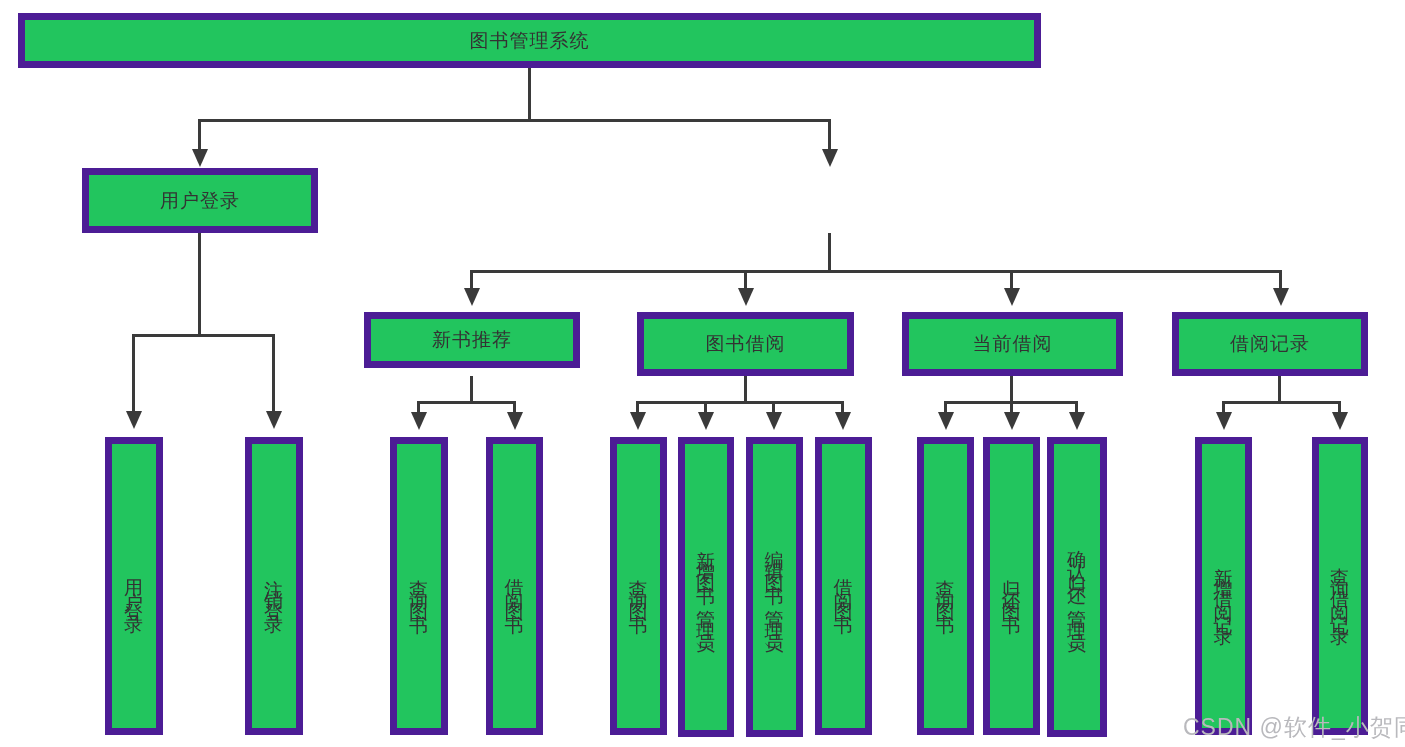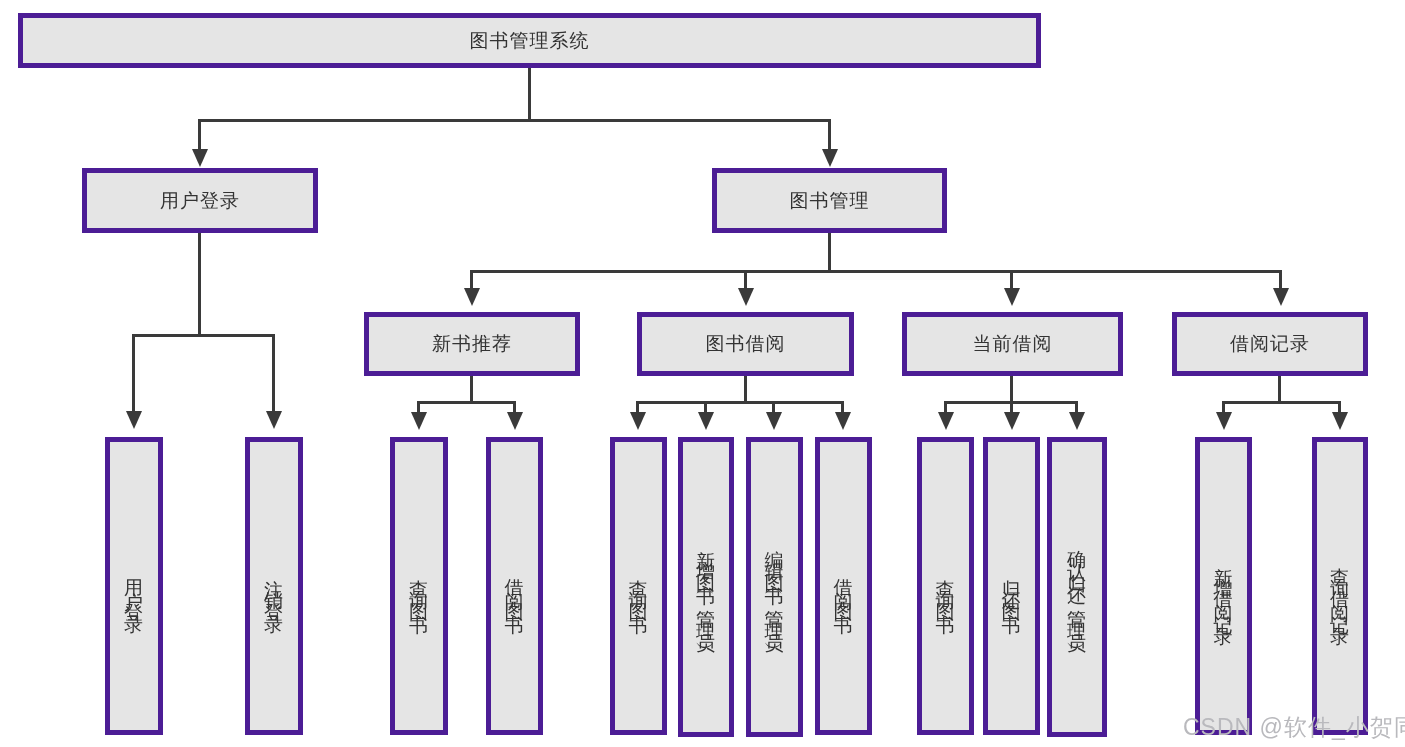--- a/index.html
+++ b/index.html
@@ -1,40 +1,39 @@
 <!DOCTYPE html>
 <html><head>
 <meta charset="utf-8">
 <style>
   html,body{margin:0;padding:0;background:#ffffff;width:1405px;height:747px;overflow:hidden;
     font-family:"Liberation Sans","DejaVu Sans",sans-serif;}
   .canvas{position:relative;width:1405px;height:747px;background:#ffffff;}
-  .node{position:absolute;box-sizing:border-box;border:5px solid #4c1d95;background:#e5e5e5;
+  .node{position:absolute;box-sizing:border-box;border:7px solid #4c1d95;background:#22c55e;
     color:#333333;display:flex;align-items:center;justify-content:center;font-size:19px;
     letter-spacing:1px;}
   .vnode{writing-mode:vertical-rl;text-orientation:mixed;letter-spacing:12px;line-height:1;
     font-size:19px;padding-top:4px;}
   .line{position:absolute;background:#3a3a3a;}
   .arrow{position:absolute;width:0;height:0;border-left:8px solid transparent;
     border-right:8px solid transparent;border-top:18px solid #3a3a3a;}
   .watermark{position:absolute;left:1183px;top:712px;font-size:23px;color:#b9b9bd;
     letter-spacing:1px;white-space:nowrap;z-index:5;}
 </style>
 </head>
 <body>
 
 <div class="canvas">
 
   <div class="node" style="left:18px;top:13px;width:1023px;height:55px;">图书管理系统</div>
 
   <div class="node" style="left:82px;top:168px;width:236px;height:65px;">用户登录</div>
 
-  <div class="node" style="left:712px;top:168px;width:235px;height:65px;">图书管理</div>
 
-  <div class="node" style="left:364px;top:312px;width:216px;height:64px;font-family:Liberation Mono, monospace;">新书推荐</div>
+  <div class="node" style="left:364px;top:312px;width:216px;height:56px;font-family:Liberation Mono, monospace;">新书推荐</div>
 
   <div class="node" style="left:902px;top:312px;width:221px;height:64px;">当前借阅</div>
 
   <div class="node" style="left:637px;top:312px;width:217px;height:64px;">图书借阅</div>
 
   <div class="node" style="left:1172px;top:312px;width:196px;height:64px;">借阅记录</div>
 
   <div class="node vnode" style="left:105px;top:437px;width:58px;height:298px;">用户登录</div>
 
   <div class="node vnode" style="left:245px;top:437px;width:58px;height:298px;">注销登录</div>

